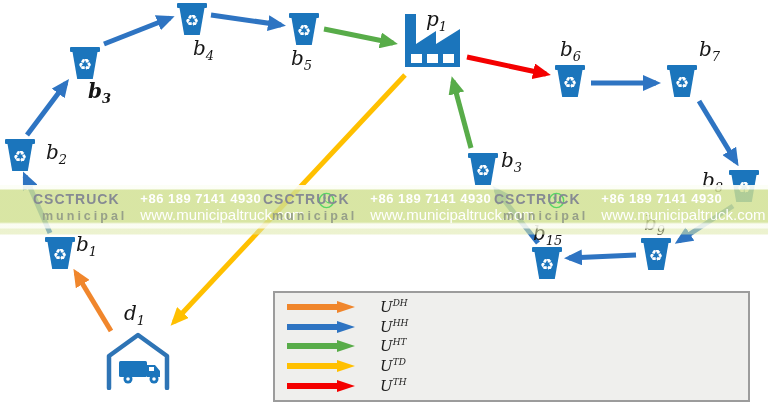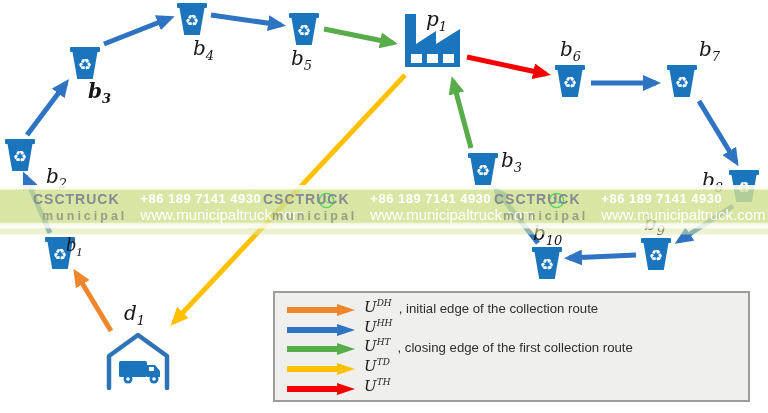--- a/index.html
+++ b/index.html
@@ -28,21 +28,21 @@
   .wm-logo{line-height:1;}
   .wm-logo-name{font-weight:bold;font-size:14px;color:#868a93;letter-spacing:1px;}
   .wm-logo-sub{font-size:12.5px;color:#97a089;letter-spacing:3px;padding-left:9px;margin-top:4px;font-weight:bold;}
   .wm-contact{line-height:1;}
   .wm-phone{font-size:13px;font-weight:bold;color:#ffffff;letter-spacing:0.5px;}
   .wm-site{font-size:15px;color:#ffffff;margin-top:2px;}
   .wm-wa{margin-top:0px;}
   .legend{position:absolute;left:273px;top:291px;width:477px;height:111px;z-index:4;
           background:#efefed;border:2px solid #9c9c9c;box-sizing:border-box;
           display:flex;flex-direction:column;justify-content:space-evenly;padding:3px 4px 3px 10px;}
-  .legend-row{display:flex;align-items:flex-end;gap:7px;white-space:nowrap;}
+  .legend-row{display:flex;align-items:center;gap:23px;white-space:nowrap;}
   .legend-row svg{flex:0 0 auto;}
   .legend-sym{font-family:"DejaVu Serif",serif;font-style:italic;font-size:15px;color:#1c1c1c;}
   .legend-sym sup{font-size:9px;}
   .legend-text{font-size:13.2px;color:#2e2e2e;}
 </style>
 </head>
 <body>
 
 <div class="canvas">
   <svg id="edges" width="768" height="413">
@@ -77,27 +77,27 @@
       <line x1="538" y1="243" x2="496" y2="190" stroke="#2e74c2" stroke-width="5" marker-end="url(#ah-HH)"></line>
       <line x1="471" y1="148" x2="453" y2="81" stroke="#58ac49" stroke-width="5" marker-end="url(#ah-HT)"></line>
       <line x1="405" y1="75" x2="174" y2="322" stroke="#ffc000" stroke-width="5" marker-end="url(#ah-TD)"></line>
     </svg>
   <div id="nodes">
       <div class="bin" style="left: 45px; top: 237px;">
         <div class="bin-rim" style="background: rgb(27, 117, 188);"></div>
         <div class="bin-cup" style="background: rgb(27, 117, 188);"></div>
         <span class="bin-glyph">♻</span>
       </div>
-      <div class="node-label" style="left: 66px; top: 234px; font-family: Liberation Serif, serif;">b<sub>1</sub></div>
+      <div class="node-label" style="left: 76px; top: 234px;">b<sub>1</sub></div>
       <div class="bin" style="left: 5px; top: 139px;">
         <div class="bin-rim" style="background: rgb(27, 117, 188);"></div>
         <div class="bin-cup" style="background: rgb(27, 117, 188);"></div>
         <span class="bin-glyph">♻</span>
       </div>
-      <div class="node-label" style="left: 46px; top: 142px; margin-top: 24px;">b<sub>2</sub></div>
+      <div class="node-label" style="left: 46px; top: 142px;">b<sub>2</sub></div>
       <div class="bin" style="left: 70px; top: 47px;">
         <div class="bin-rim" style="background: rgb(27, 117, 188);"></div>
         <div class="bin-cup" style="background: rgb(27, 117, 188);"></div>
         <span class="bin-glyph">♻</span>
       </div>
       <div class="node-label" style="left: 88px; top: 81px; font-weight: bold;">b<sub>3</sub></div>
       <div class="bin" style="left: 177px; top: 3px;">
         <div class="bin-rim" style="background: rgb(27, 117, 188);"></div>
         <div class="bin-cup" style="background: rgb(27, 117, 188);"></div>
         <span class="bin-glyph">♻</span>
@@ -131,21 +131,21 @@
         <div class="bin-rim" style="background: rgb(27, 117, 188);"></div>
         <div class="bin-cup" style="background: rgb(27, 117, 188);"></div>
         <span class="bin-glyph">♻</span>
       </div>
       <div class="node-label" style="left: 644px; top: 213px;">b<sub>9</sub></div>
       <div class="bin" style="left: 532px; top: 247px;">
         <div class="bin-rim" style="background: rgb(27, 117, 188);"></div>
         <div class="bin-cup" style="background: rgb(27, 117, 188);"></div>
         <span class="bin-glyph">♻</span>
       </div>
-      <div class="node-label" style="left: 533px; top: 223px;">b<sub>10</sub></div>
+      <div class="node-label" style="left: 533px; top: 223px;">b<sub>15</sub></div>
       <div class="bin" style="left: 468px; top: 153px;">
         <div class="bin-rim" style="background: rgb(27, 117, 188);"></div>
         <div class="bin-cup" style="background: rgb(27, 117, 188);"></div>
         <span class="bin-glyph">♻</span>
       </div>
       <div class="node-label" style="left: 501px; top: 150px;">b<sub>3</sub></div>
       <svg viewBox="0 0 60 54" width="60" height="54" class="nsvg" style="left: 403px; top: 13px;">
         <path d="M2,54 L2,1 L13,1 L13,31 L33,18 L33,31 L57,16 L57,54 Z" fill="#1b75bc"></path>
         <rect x="8" y="41" width="11" height="9" fill="#ffffff"></rect>
         <rect x="24" y="41" width="11" height="9" fill="#ffffff"></rect>
@@ -210,34 +210,32 @@
         </svg>
       </div>
     </div>
   <div class="legend">
     <div id="legend-rows" style="display:contents;"><div class="legend-row">
           <svg viewBox="0 0 72 12" width="72" height="12">
             <line x1="2" y1="6" x2="52" y2="6" stroke="#f0862c" stroke-width="6"></line>
             <polygon points="52,0 70,6 52,12" fill="#f0862c"></polygon>
           </svg>
           <span class="legend-sym">U<sup>DH</sup></span>
-          <span class="legend-text">, initial edge of the collection route</span>
         </div><div class="legend-row">
           <svg viewBox="0 0 72 12" width="72" height="12">
             <line x1="2" y1="6" x2="52" y2="6" stroke="#2e74c2" stroke-width="6"></line>
             <polygon points="52,0 70,6 52,12" fill="#2e74c2"></polygon>
           </svg>
           <span class="legend-sym">U<sup>HH</sup></span>
         </div><div class="legend-row">
           <svg viewBox="0 0 72 12" width="72" height="12">
             <line x1="2" y1="6" x2="52" y2="6" stroke="#58ac49" stroke-width="6"></line>
             <polygon points="52,0 70,6 52,12" fill="#58ac49"></polygon>
           </svg>
           <span class="legend-sym">U<sup>HT</sup></span>
-          <span class="legend-text">, closing edge of the first collection route</span>
         </div><div class="legend-row">
           <svg viewBox="0 0 72 12" width="72" height="12">
             <line x1="2" y1="6" x2="52" y2="6" stroke="#ffc000" stroke-width="6"></line>
             <polygon points="52,0 70,6 52,12" fill="#ffc000"></polygon>
           </svg>
           <span class="legend-sym">U<sup>TD</sup></span>
         </div><div class="legend-row">
           <svg viewBox="0 0 72 12" width="72" height="12">
             <line x1="2" y1="6" x2="52" y2="6" stroke="#f40000" stroke-width="6"></line>
             <polygon points="52,0 70,6 52,12" fill="#f40000"></polygon>

